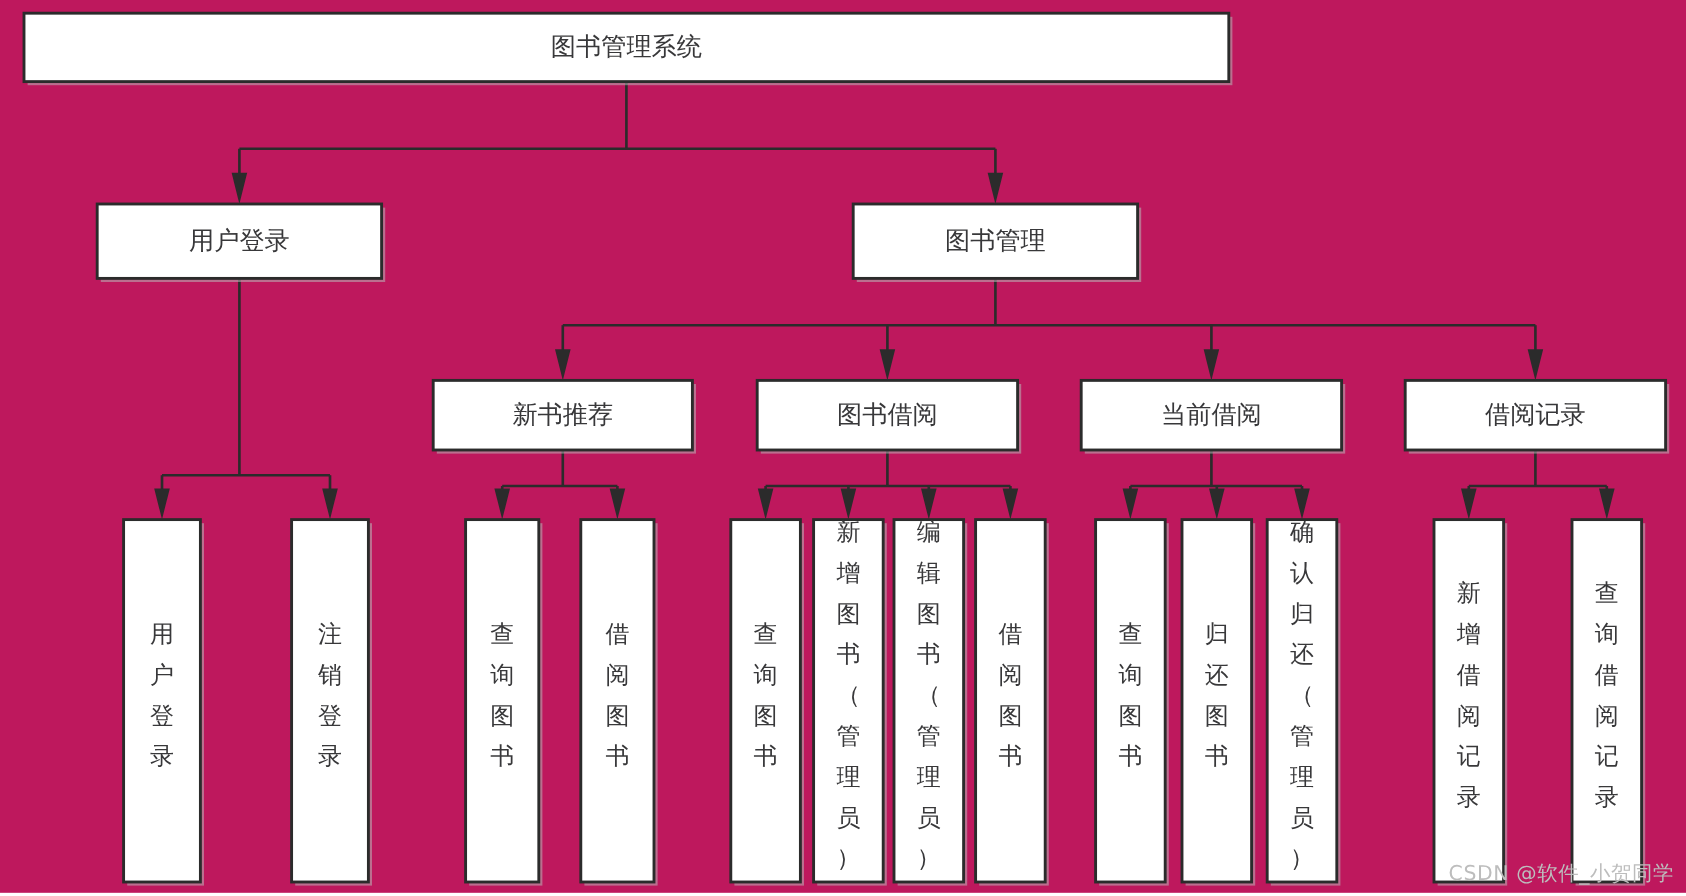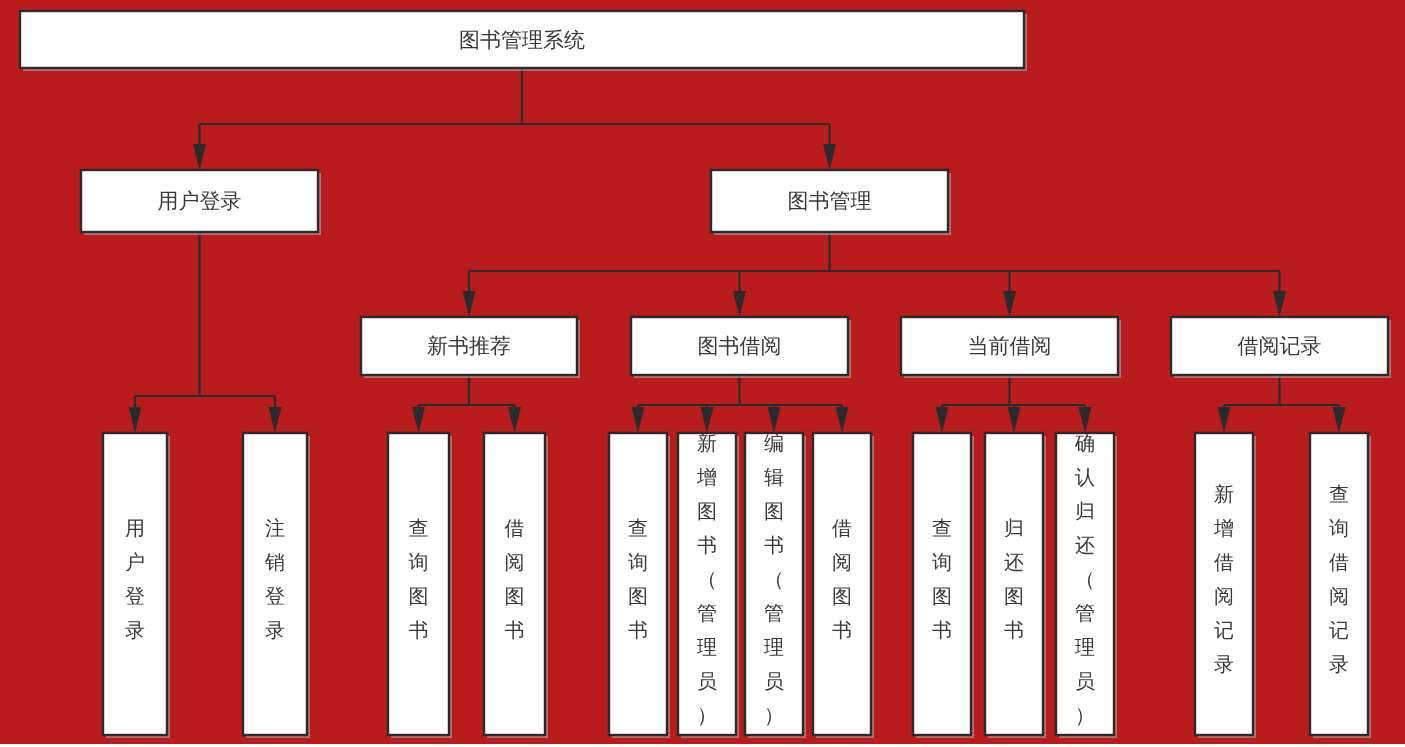--- a/index.html
+++ b/index.html
@@ -11,21 +11,21 @@
   body {
     width: 1405px;
     height: 747px;
     font-family: "DejaVu Sans", "Liberation Sans", sans-serif;
     overflow: hidden;
   }
   #diagram-root {
     position: relative;
     width: 1405px;
     height: 744px;
-    background: #b91c1c;
+    background: #be185d;
   }
   svg#flowchart {
     position: absolute;
     top: 0;
     left: 0;
     width: 1405px;
     height: 747px;
     display: block;
   }
   .node-box {
@@ -240,13 +240,14 @@
           <rect class="node-box" x="1195" y="433" width="58" height="302"></rect>
           <text class="node-label-vertical" x="1224" y="501"><tspan x="1224" dy="0">新</tspan><tspan x="1224" dy="34">增</tspan><tspan x="1224" dy="34">借</tspan><tspan x="1224" dy="34">阅</tspan><tspan x="1224" dy="34">记</tspan><tspan x="1224" dy="34">录</tspan></text>
         </g>
         <g>
           <rect class="node-shadow" x="1313" y="436" width="58" height="302"></rect>
           <rect class="node-box" x="1310" y="433" width="58" height="302"></rect>
           <text class="node-label-vertical" x="1339" y="501"><tspan x="1339" dy="0">查</tspan><tspan x="1339" dy="34">询</tspan><tspan x="1339" dy="34">借</tspan><tspan x="1339" dy="34">阅</tspan><tspan x="1339" dy="34">记</tspan><tspan x="1339" dy="34">录</tspan></text>
         </g>
       </g>
   </svg>
+  <div class="watermark-text">CSDN @软件_小贺同学</div>
 </div>
 
 </body></html>

